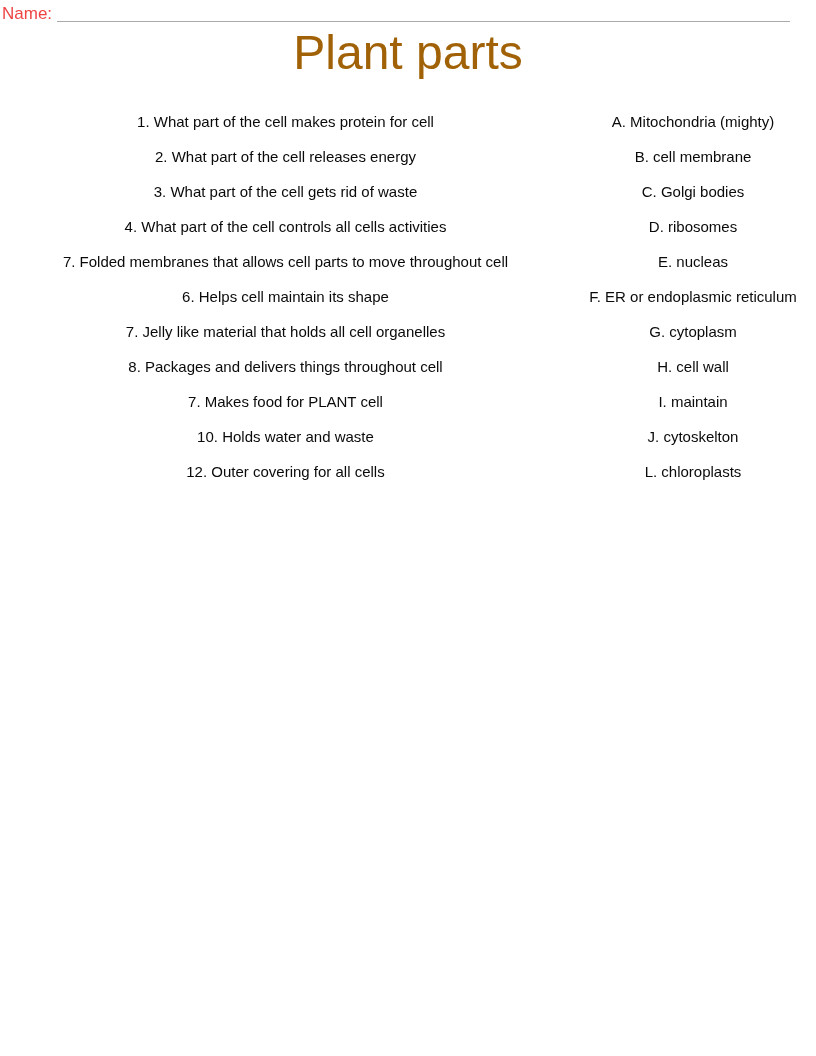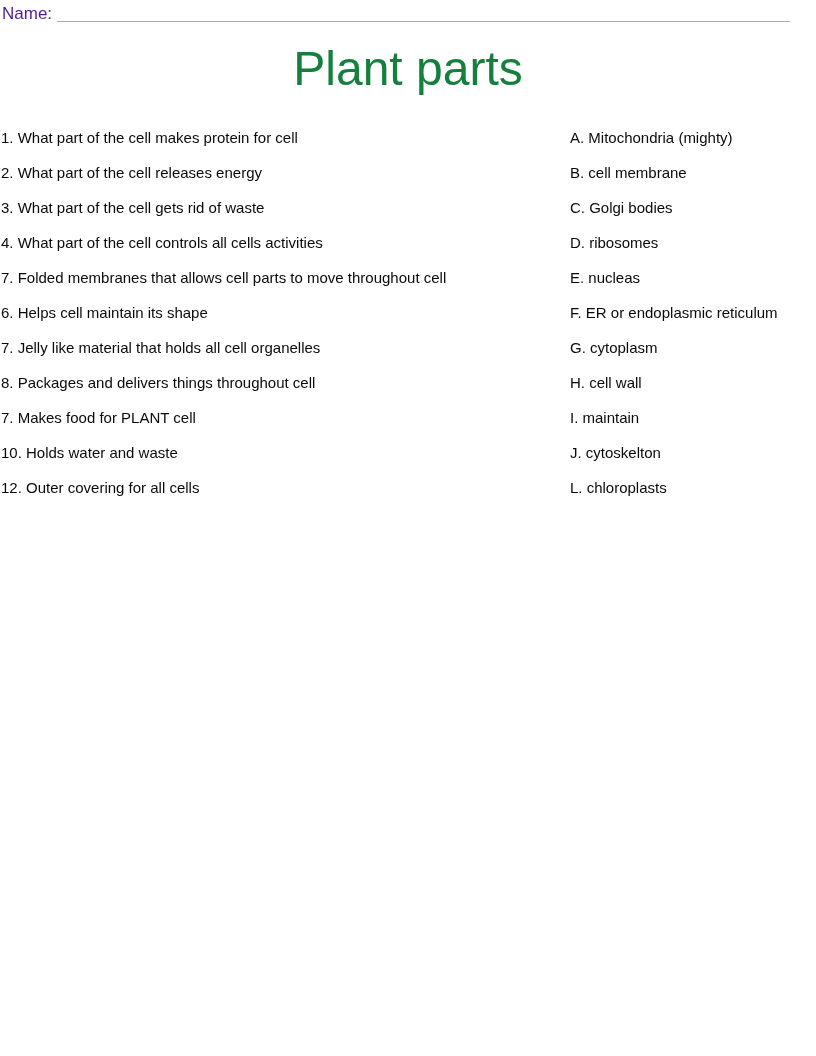--- a/index.html
+++ b/index.html
@@ -22,40 +22,41 @@
     position: relative;
   }
   .name-row {
     display: flex;
     align-items: flex-end;
     padding: 2px 26px 0 2px;
     height: 22px;
   }
   .name-label {
     font-size: 17px;
-    color: #4c1d95;
+    color: #ef4444;
     white-space: nowrap;
     line-height: 1;
   }
   .name-underline {
     flex: 1;
     margin-left: 5px;
     border-bottom: 1px solid #aaaaaa;
     height: 15px;
   }
   .title {
-    margin: 18px 0 0 0;
+    margin: 2px 0 0 0;
     text-align: center;
     font-size: 48px;
     font-weight: 400;
     line-height: 1.2;
-    color: #15803d;
+    color: #a16207;
   }
   .matching {
     margin-top: 22px;
+    text-align: center;
   }
   .match-row {
     display: flex;
     align-items: center;
     height: 35px;
   }
   .question-cell {
     width: 570px;
     padding-left: 1px;
     font-size: 15px;

